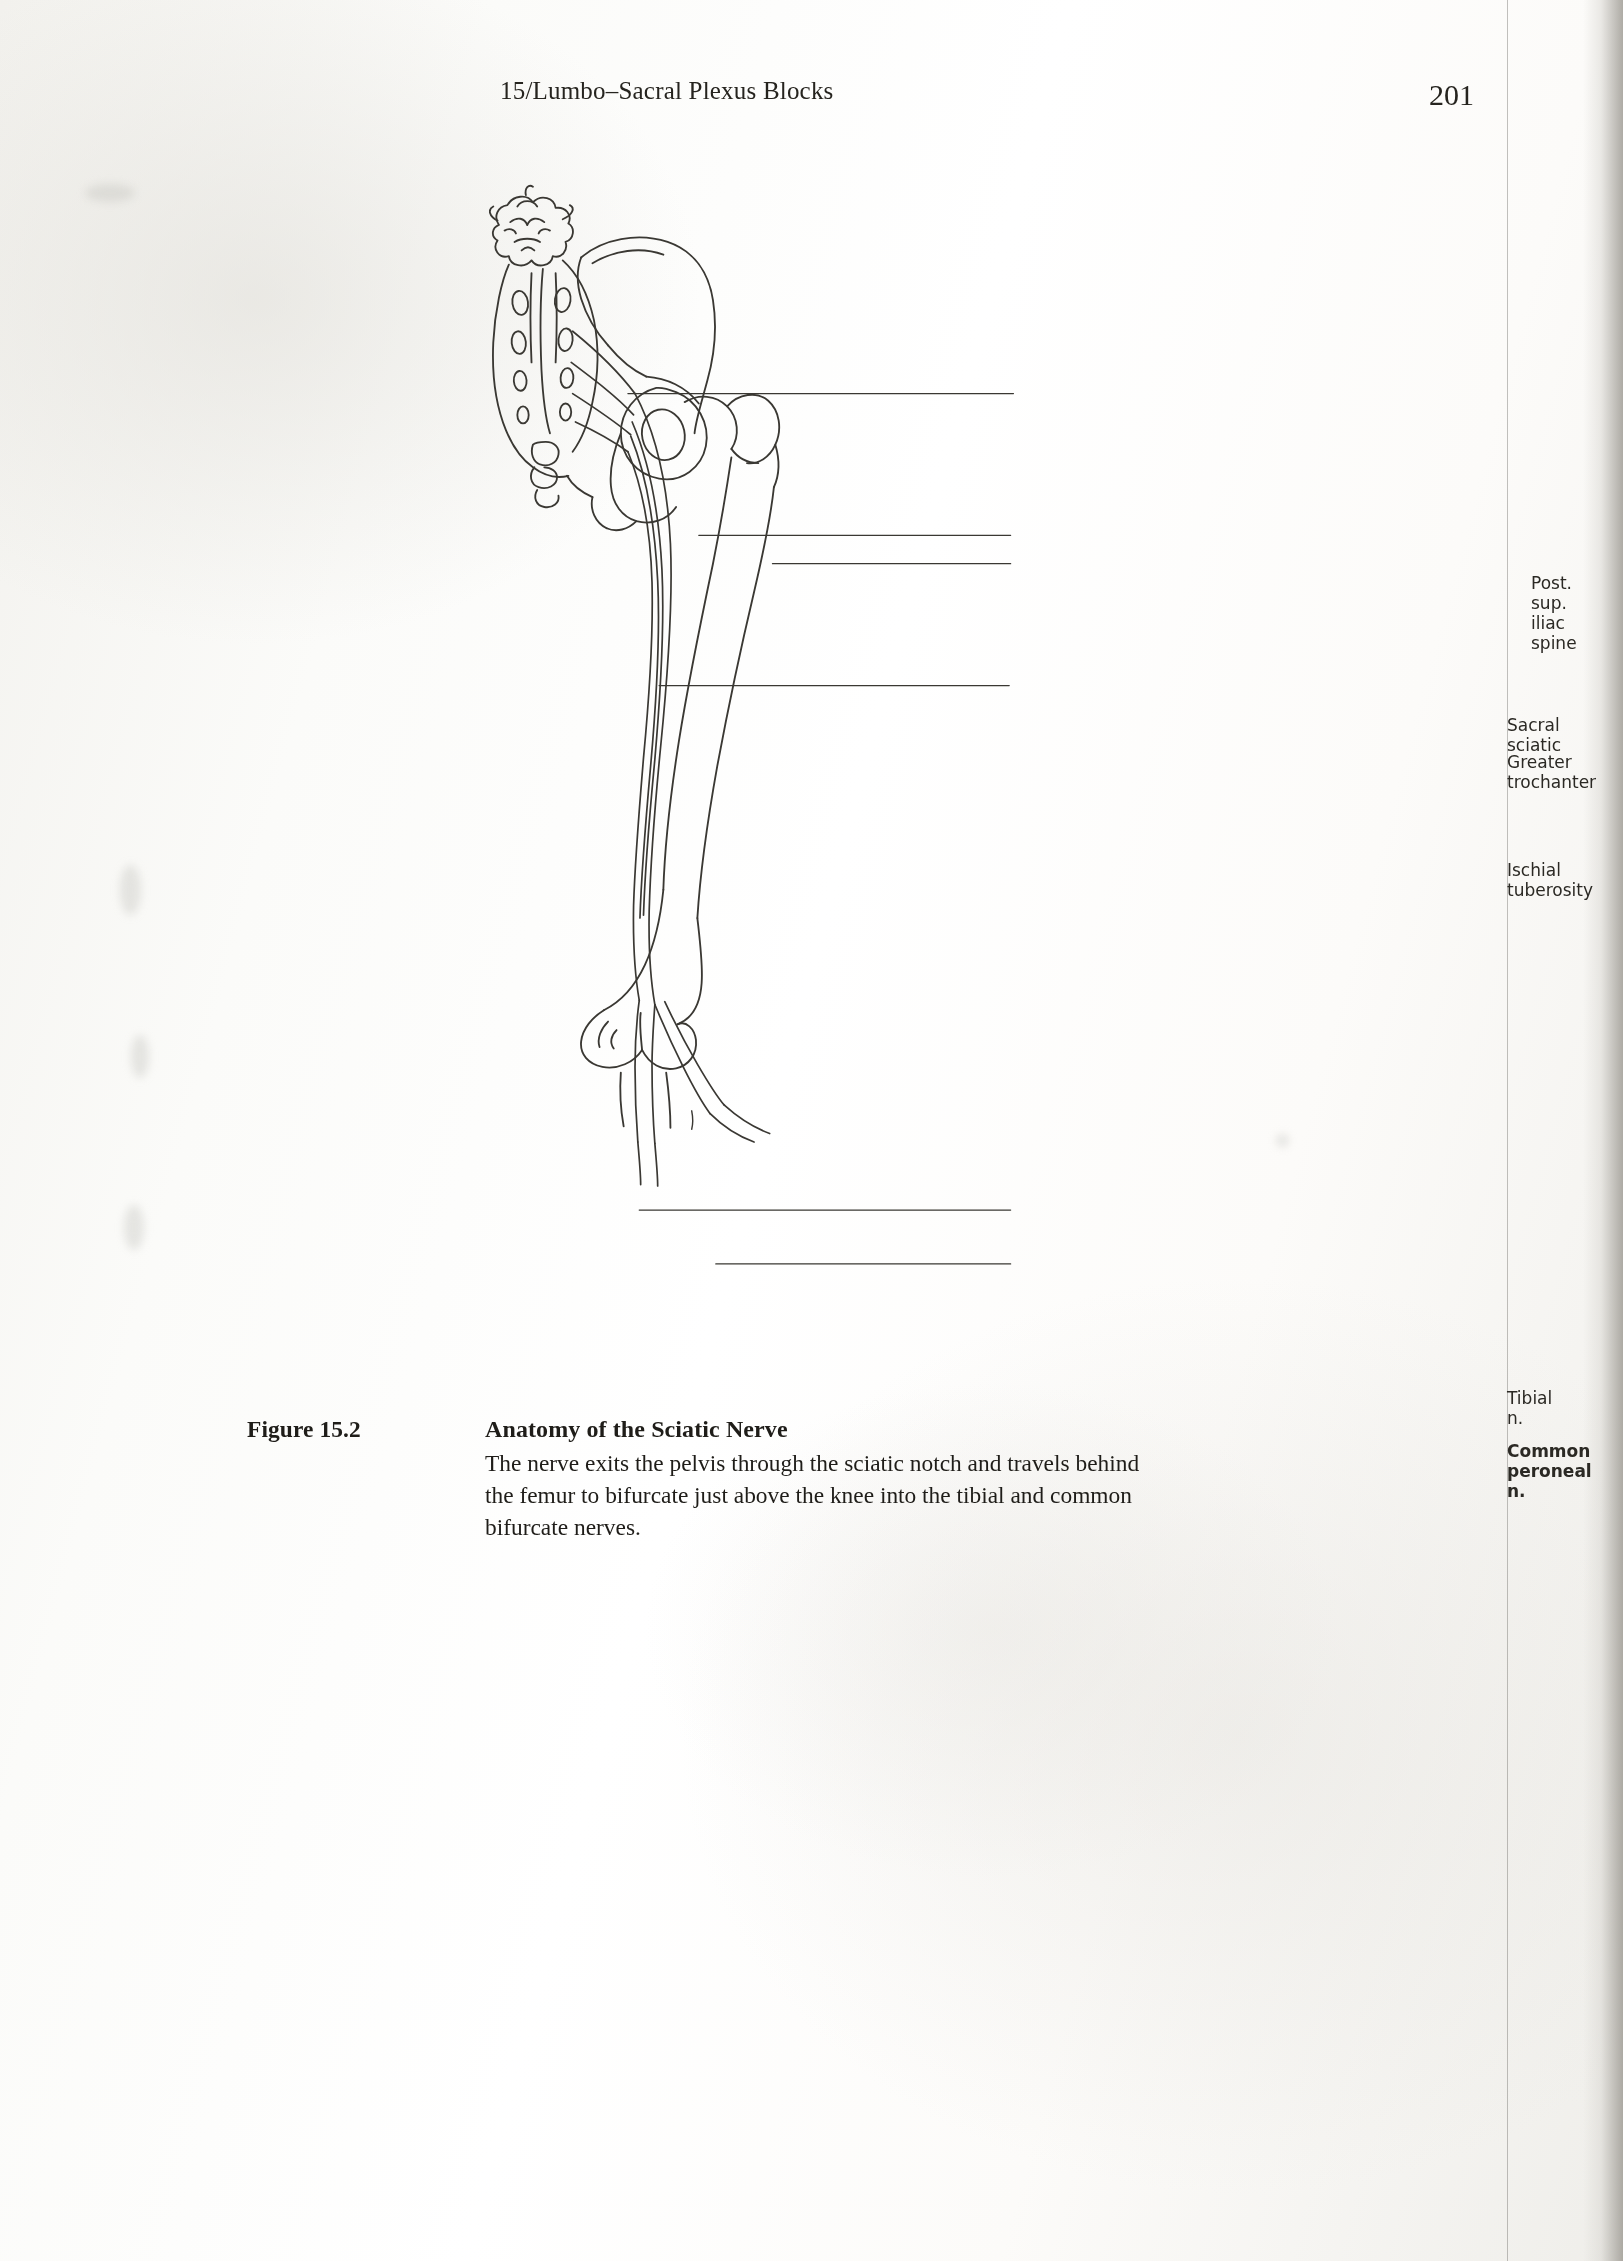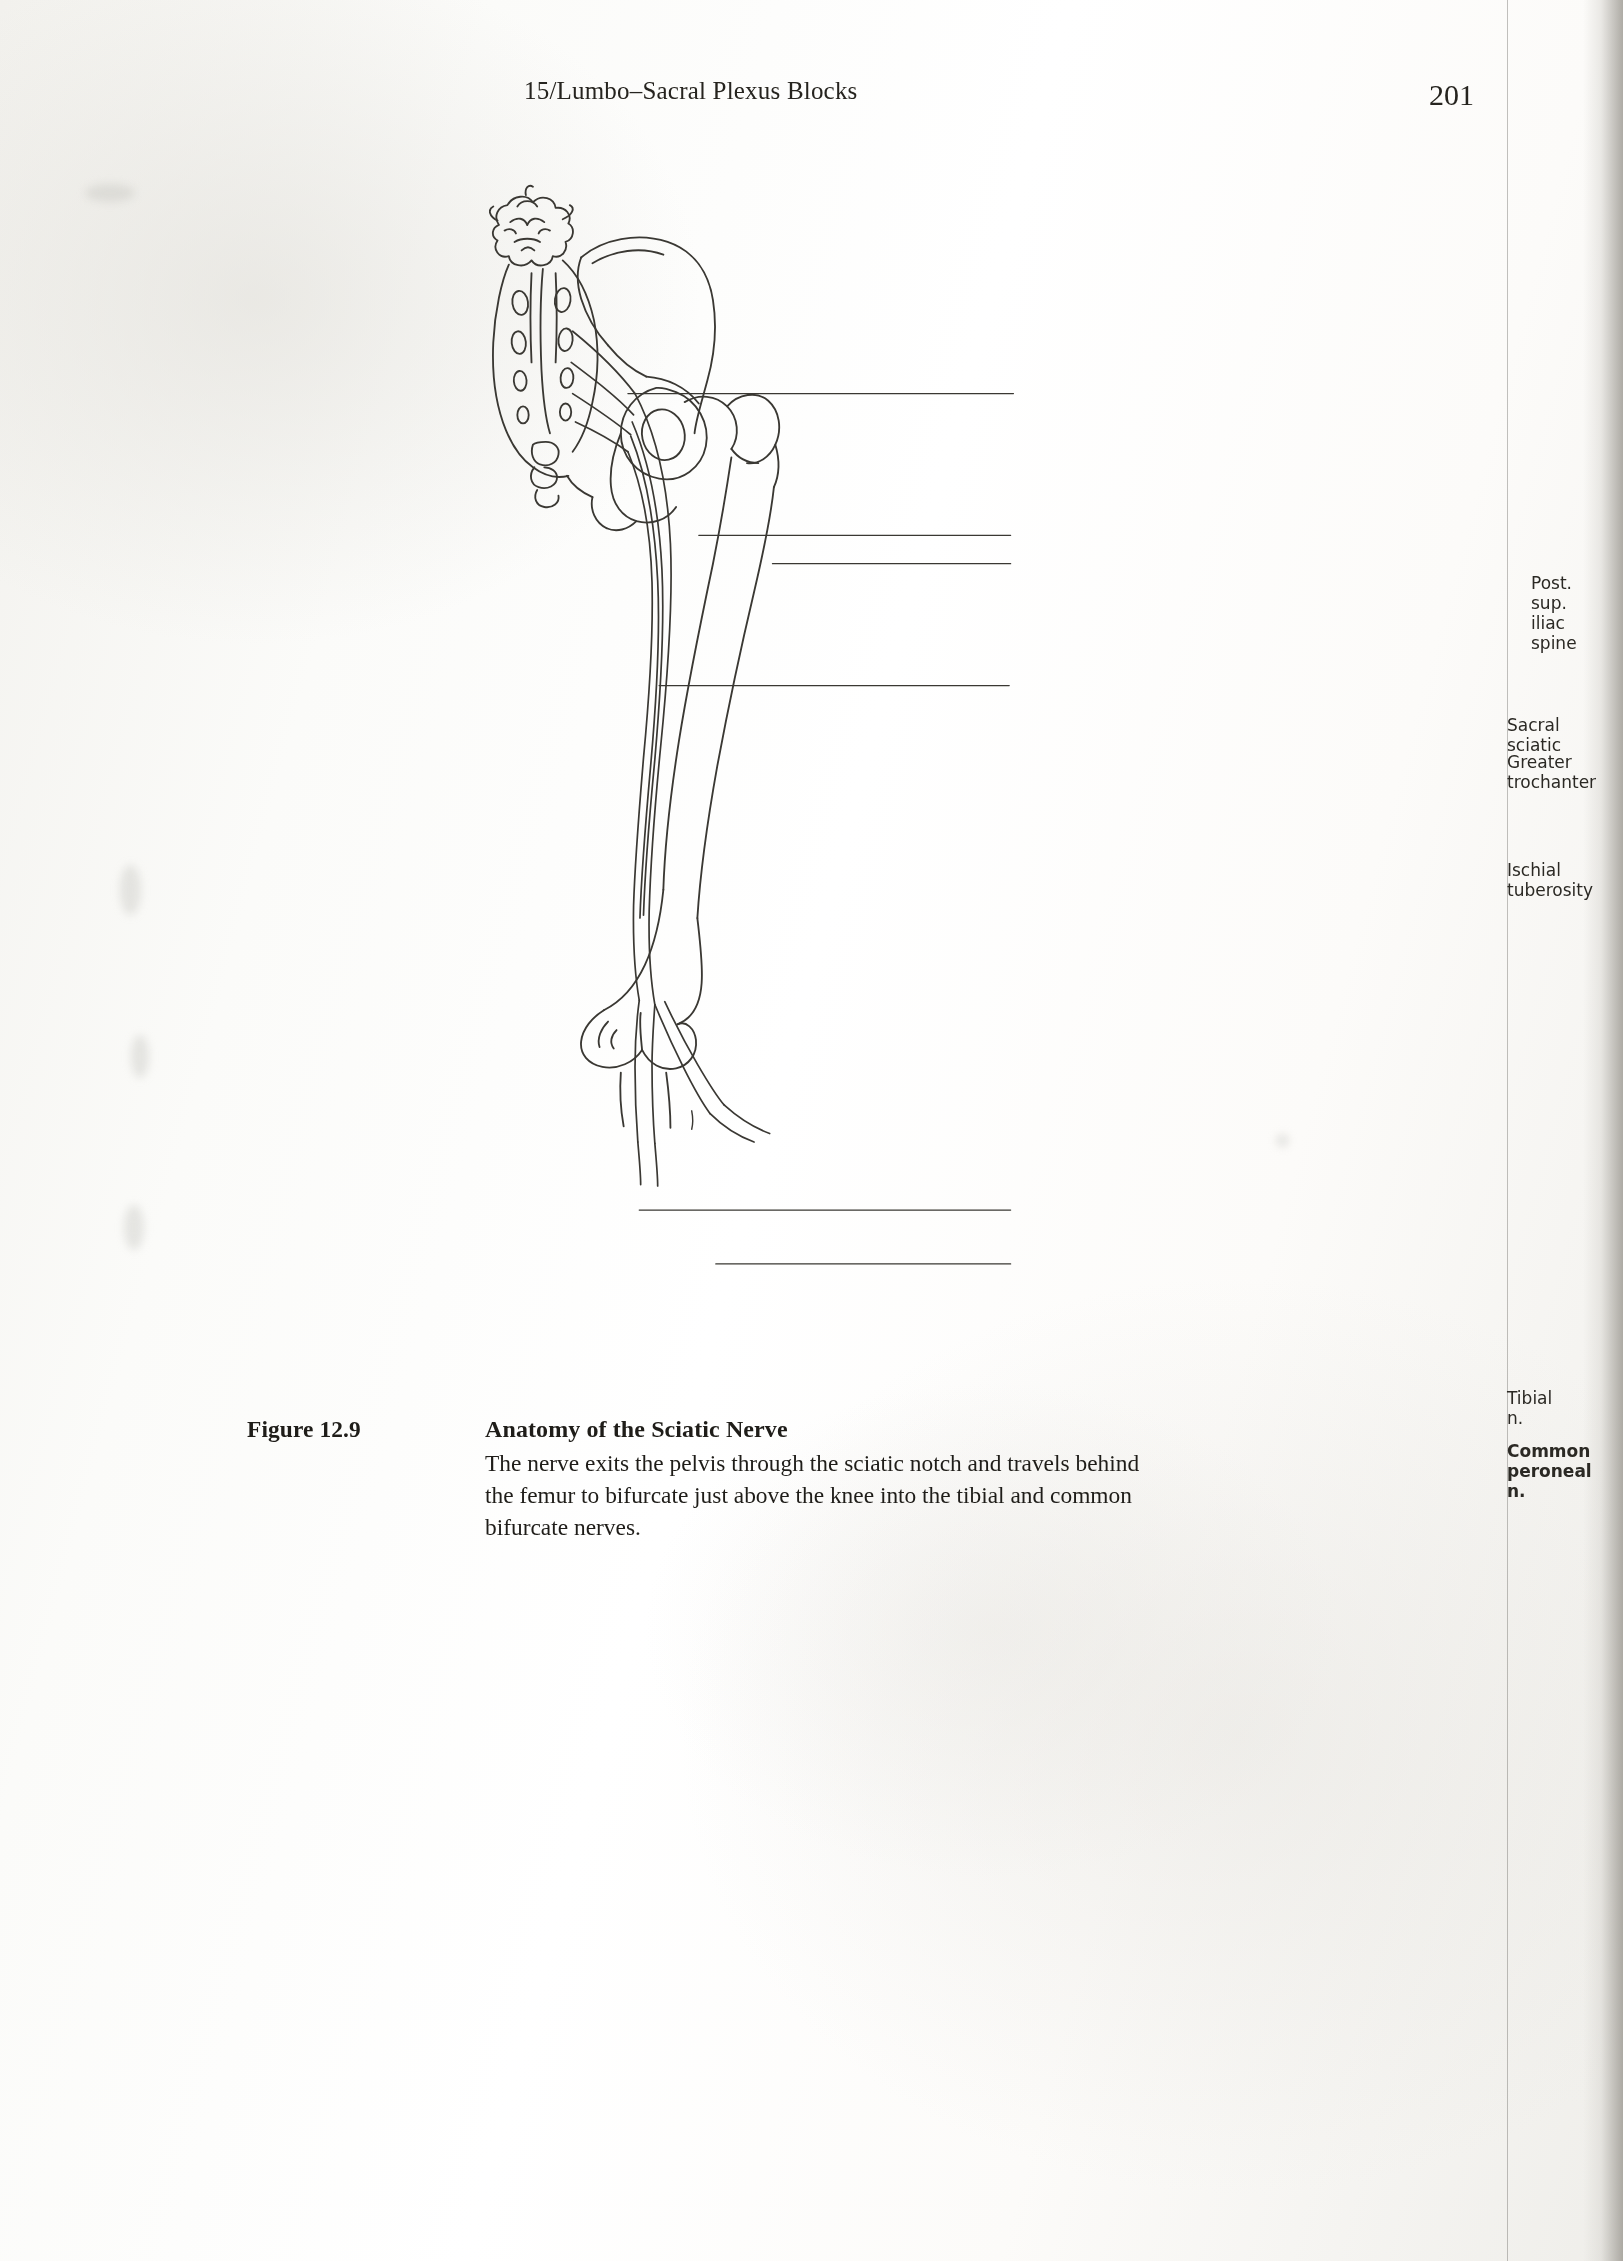--- a/index.html
+++ b/index.html
@@ -43,21 +43,21 @@
   }
   
   .smudge {
     position: absolute;
     background: rgba(190,188,182,0.35);
     border-radius: 50%;
     filter: blur(4.3px);
   }
   #running-head {
     position: absolute;
-    left: 524px; top: 77px;
+    left: 500px; top: 77px;
     font-size: 25px;
     letter-spacing: 0.2px;
     color: #26241f;
     white-space: nowrap;
   }
   #page-number {
     position: absolute;
     left: 1429px; top: 78px;
     font-size: 30px;
     color: #26241f;
@@ -285,21 +285,21 @@
   <div class="callout" id="label-greater-trochanter">Greater
 trochanter</div>
   <div class="callout" id="label-ischial-tuberosity">Ischial
 tuberosity</div>
   <div class="callout" id="label-tibial-n">Tibial n.</div>
   <div class="callout" id="label-common-peroneal-n">Common
 peroneal n.</div>
 </div>
 
 <div id="caption-block">
-  <div id="figure-number">Figure 12.9</div>
+  <div id="figure-number">Figure 15.2</div>
   <div id="caption-text">
     <p id="caption-title">Anatomy of the Sciatic Nerve</p>
     <p id="caption-body">
       <span>The nerve exits the pelvis through the sciatic notch and travels behind</span>
       <span>the femur to bifurcate just above the knee into the tibial and common</span>
       <span>bifurcate nerves.</span>
     </p>
   </div>
 </div>
 

